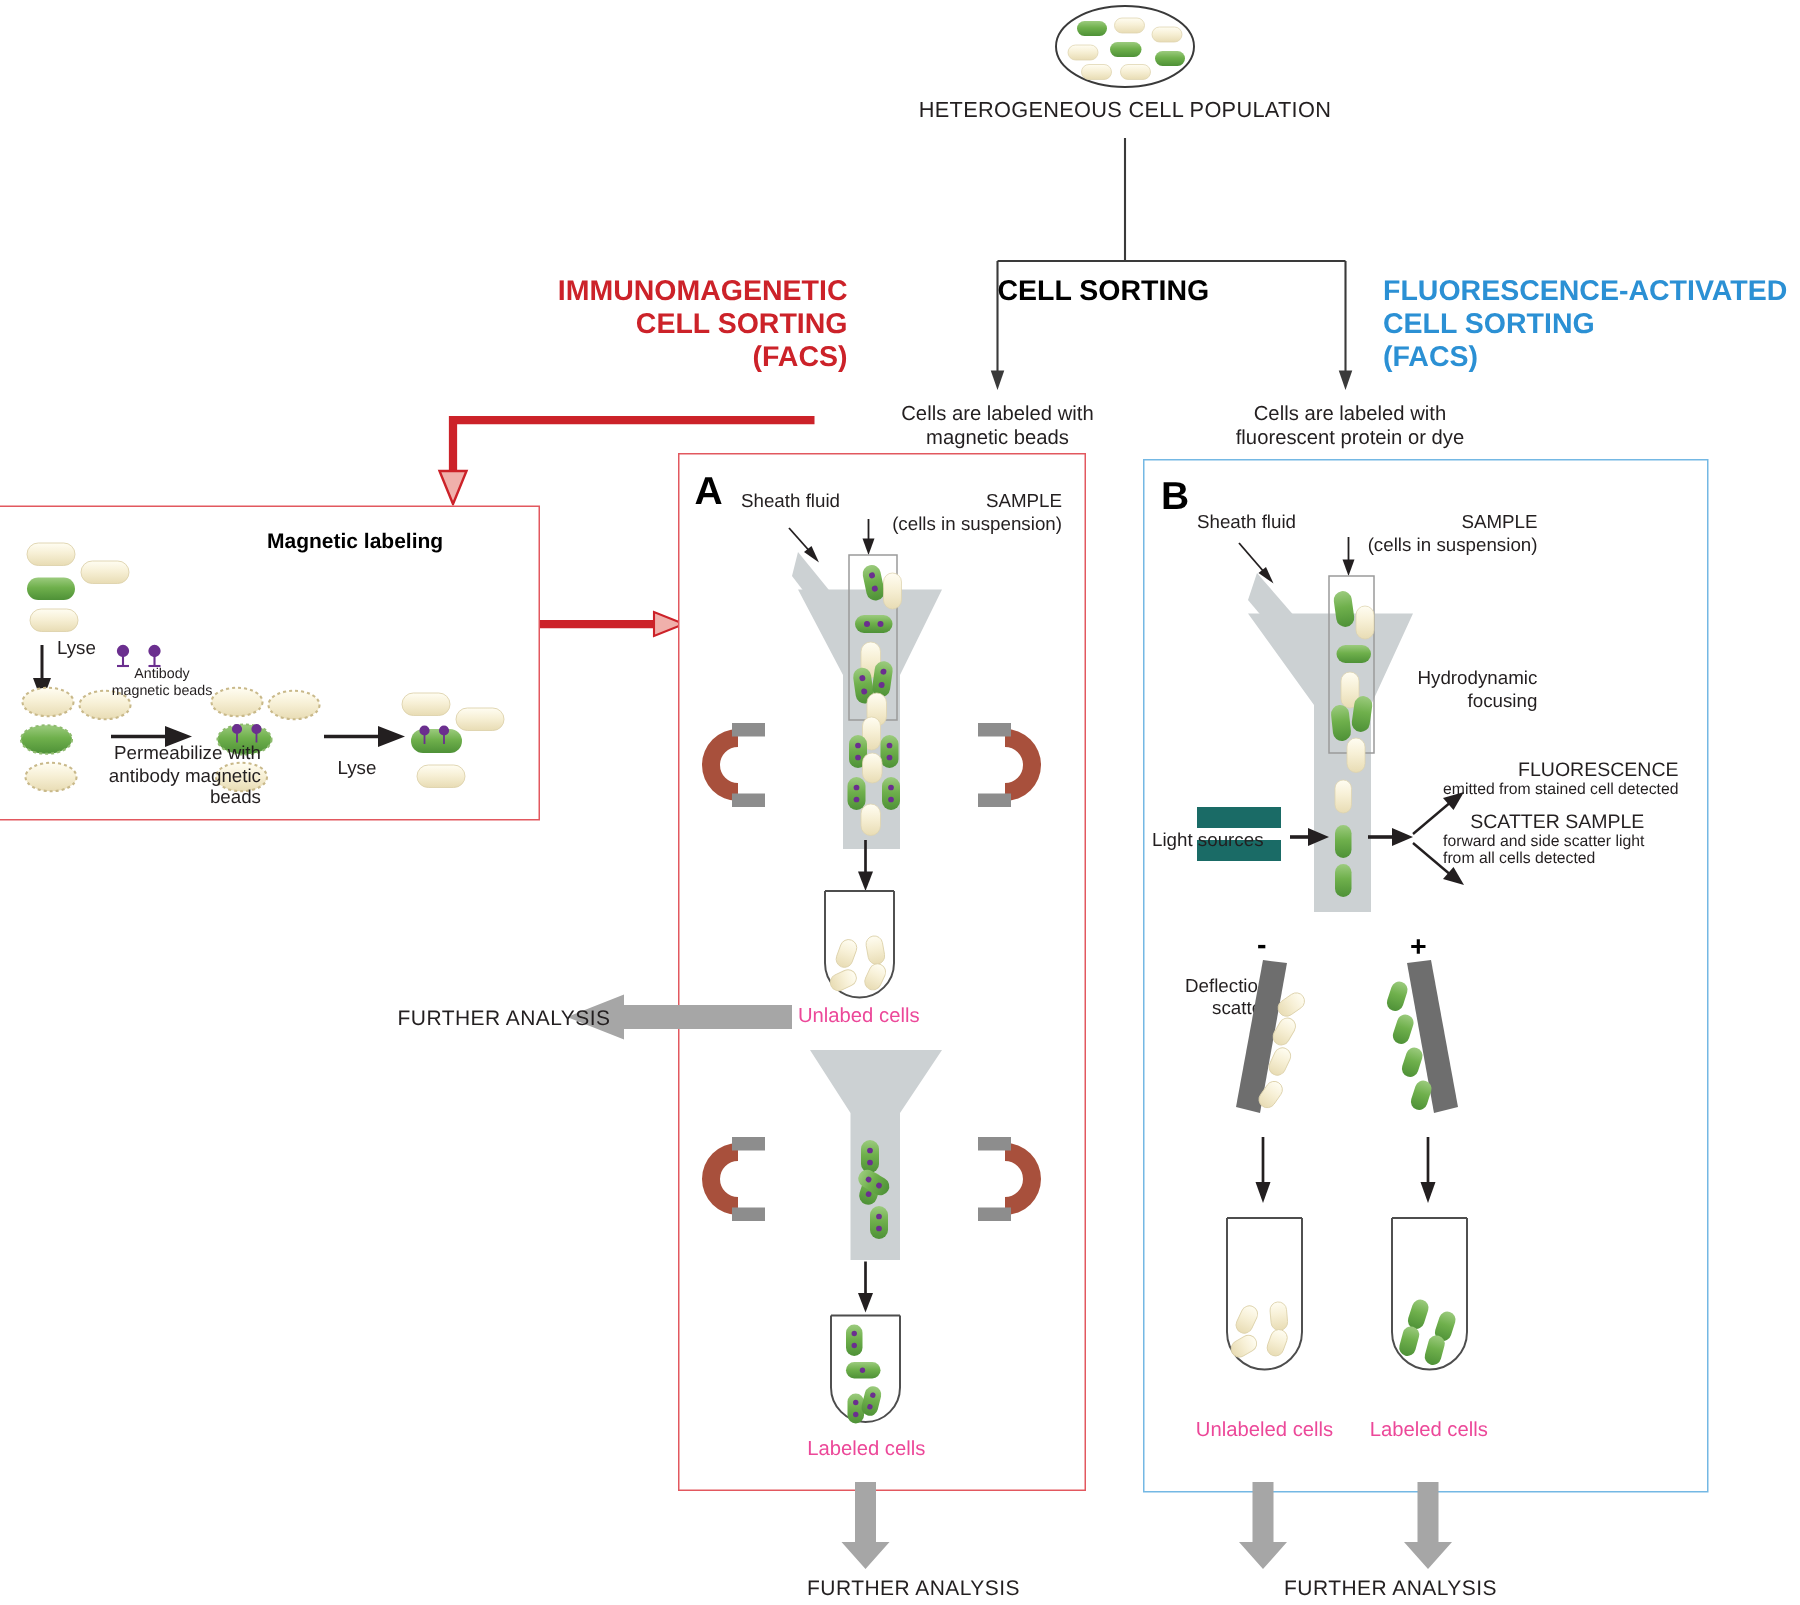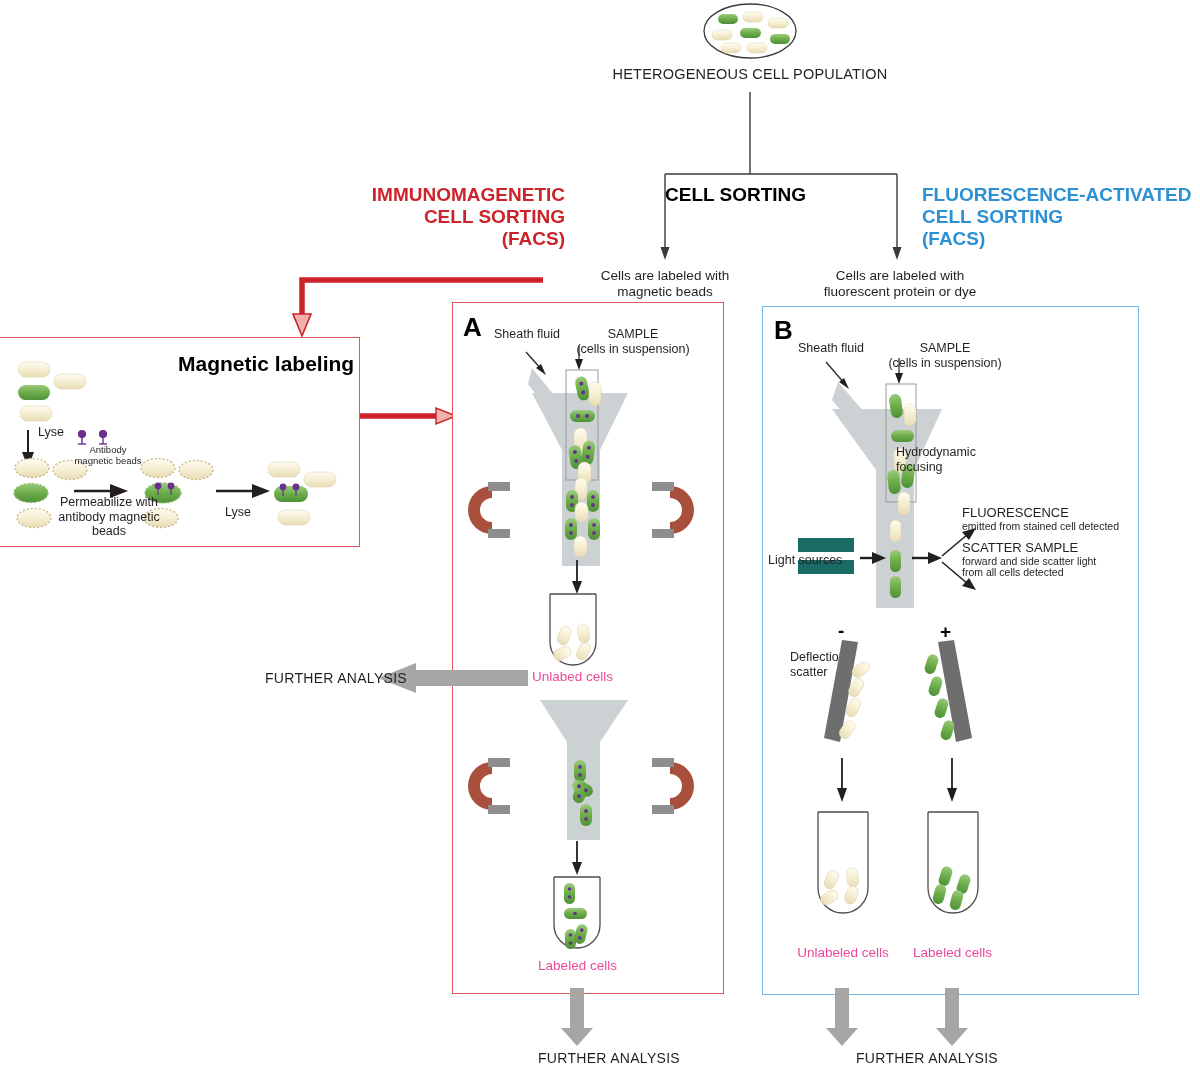--- a/index.html
+++ b/index.html
@@ -8,25 +8,25 @@
   .abs{position:absolute;}
   .ctr{text-align:center;}
 
   
   .hdr-label{font-size:14.5px;letter-spacing:.2px;color:#231f20;text-align:center;}
   .branch-title{font-size:19px;font-weight:bold;color:#000;}
   .branch-red{font-size:19px;font-weight:bold;color:#cc2229;line-height:22px;text-align:right;}
   .branch-blue{font-size:19px;font-weight:bold;color:#2b90d4;line-height:22px;text-align:left;}
   .sub-label{font-size:13.5px;line-height:16px;color:#231f20;}
   .panel-letter{font-size:26px;font-weight:bold;color:#000;}
-  .small-lbl{font-size:12.5px;line-height:14.5px;color:#231f20;}
+  .small-lbl{font-size:12.5px;line-height:14.5px;color:#231f20;text-align:right;}
   .tiny-lbl{font-size:9.5px;line-height:11px;color:#231f20;}
   .tube-lbl{font-size:13.5px;color:#ec4899;}
   .fa-lbl{font-size:14px;letter-spacing:.3px;color:#231f20;margin-left:32px;}
-  .boxtitle{font-size:21px;font-weight:bold;color:#000;}
+  .boxtitle{font-size:14px;font-weight:bold;color:#000;}
   .signlbl{font-size:19px;font-weight:bold;color:#000;}
 
   
   .redbox{border:1.6px solid #e2585f;background:#fff;}
   .bluebox{border:1.6px solid #74b8e4;background:#fff;}
   svg{display:block;overflow:visible;}
 </style>
 </head>
 <body>
 
@@ -419,21 +419,21 @@
 
   <line x1="122" y1="206" x2="142" y2="206" stroke="#231f20" stroke-width="2.4"></line>
   <polygon points="152,206 138,200 138,212" fill="#231f20"></polygon>
 
   <line x1="152" y1="204" x2="178" y2="182" stroke="#231f20" stroke-width="1.6"></line>
   <polygon points="186,176 172,180 179,188" fill="#231f20"></polygon>
   <line x1="152" y1="210" x2="178" y2="232" stroke="#231f20" stroke-width="1.6"></line>
   <polygon points="186,238 172,234 179,226" fill="#231f20"></polygon>
 </svg>
 
-<div class="abs small-lbl" style="left:896px;top:445px;">
+<div class="abs small-lbl" style="left:945px;top:445px;">
   <div>Hydrodynamic</div>
   <div>focusing</div>
 </div>
 
 <div class="abs small-lbl" style="left:768px;top:553px;">Light sources</div>
 
 <div class="abs" style="left:962px;top:506px;">
   <div class="small-lbl" style="font-size:13px;">FLUORESCENCE</div>
   <div class="tiny-lbl" style="font-size:10.5px;">emitted from stained cell detected</div>
 </div>

